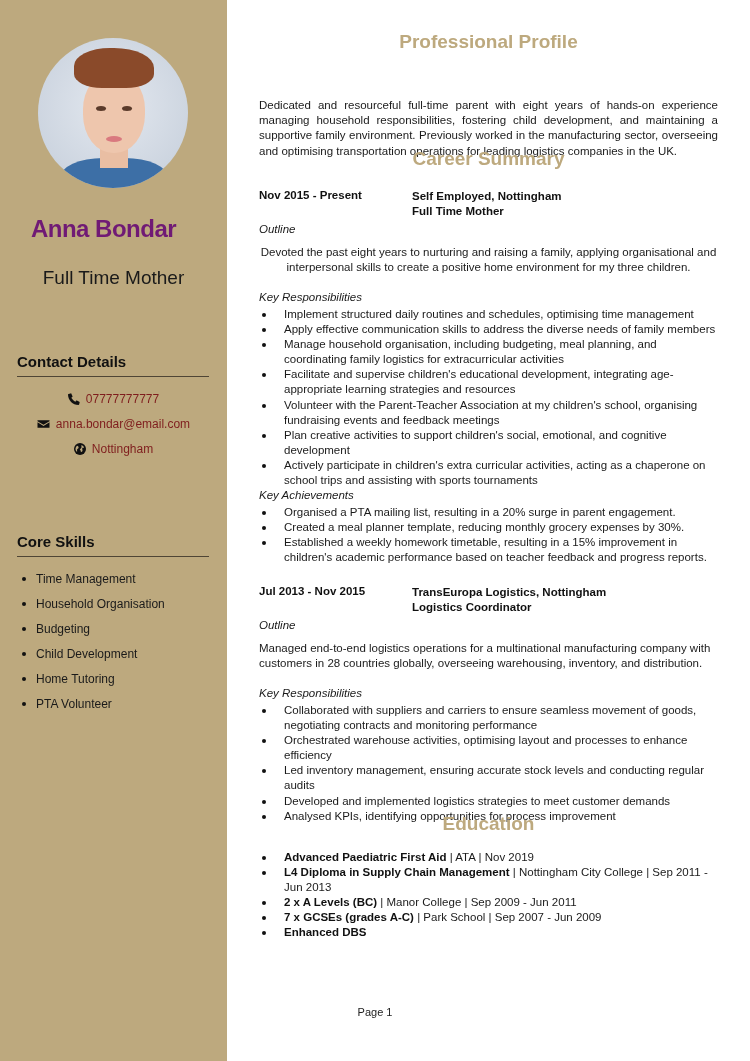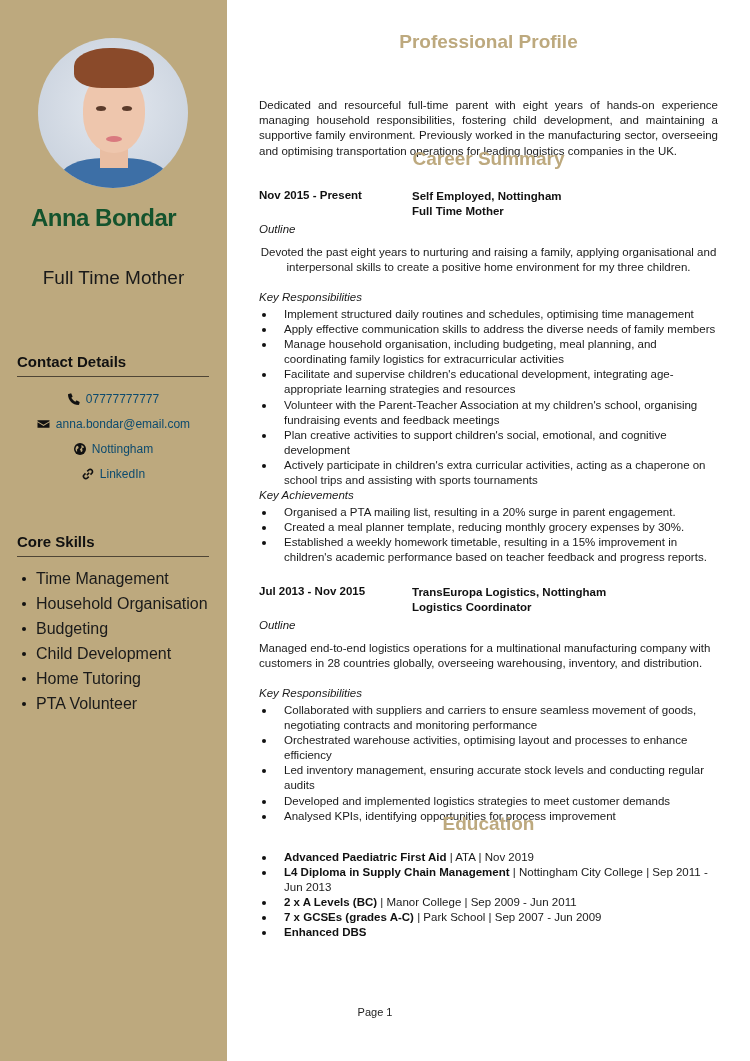--- a/index.html
+++ b/index.html
@@ -28,41 +28,41 @@
   }
   .photo .shirt {
     position: absolute; left: 22px; top: 120px; width: 108px; height: 50px;
     border-radius: 40% 40% 0 0; background: #3d6fa6;
   }
   .photo .eye { position: absolute; top: 68px; width: 10px; height: 5px; border-radius: 50%; background: #5a3a2a; }
   .photo .eye.l { left: 58px; } .photo .eye.r { left: 84px; }
   .photo .lips { position: absolute; left: 68px; top: 98px; width: 16px; height: 6px; border-radius: 50%; background: #d9797f; }
 
   .name {
-    position: absolute; left: 0; width: 207px; top: 204px; text-align: center;
-    font-size: 24px; font-weight: bold; color: #14532d; letter-spacing: -0.5px;
+    position: absolute; left: 0; width: 207px; top: 215px; text-align: center;
+    font-size: 24px; font-weight: bold; color: #701a75; letter-spacing: -0.5px;
   }
   .role {
     position: absolute; left: 0; width: 227px; top: 267px; text-align: center;
     font-size: 19px; color: #1a1a1a;
   }
   .side-heading {
     position: absolute; left: 17px; width: 192px; text-align: left;
     font-size: 15px; font-weight: bold; color: #111; padding-bottom: 6px;
     border-bottom: 1.5px solid #4f4535;
   }
   .contact-list { position: absolute; left: 0; width: 227px; top: 386px; }
   .contact-item {
     height: 25px; display: flex; align-items: center; justify-content: center;
-    font-size: 12px; color: #0c4a6e;
+    font-size: 12px; color: #7f1d1d;
   }
   .contact-item svg { width: 12px; height: 12px; margin-right: 6px; fill: #111; }
   .skills { position: absolute; left: 22px; top: 566px; list-style: none; }
   .skills li {
-    height: 25px; display: flex; align-items: center; font-size: 16px; color: #1a1a1a;
+    height: 25px; display: flex; align-items: center; font-size: 12px; color: #1a1a1a;
   }
   .skills li .dot { width: 4px; height: 4px; border-radius: 50%; background: #111; margin-right: 10px; }
 
   .main { position: absolute; left: 259px; top: 0; width: 459px; }
   .sec-title {
     position: absolute; left: 0; width: 459px; text-align: center;
     font-size: 19px; font-weight: bold; color: #bda97e;
   }
   .para { position: absolute; left: 0; width: 459px; font-size: 11.5px; line-height: 15.2px; color: #1a1a1a; }
   .justify { text-align: justify; margin-top: 30px; }
@@ -113,28 +113,20 @@
         </svg>
       <span>anna.bondar@email.com</span>
     </div>
     <div class="contact-item">
       <svg viewBox="0 0 16 16">
           <circle cx="8" cy="8" r="8"></circle>
           <path d="M4 3.5c1.5.3 2.5 1.5 2 3-.4 1-1.8 1-2 2.5-.1.8.5 2 0 3C3 11 2 9.5 2 8s.8-3.5 2-4.5zM10 2.5c1.5.5 3 2 3.5 3.5-1 .5-2 0-2.5 1-.5 1.2.8 2 .3 3.5-.4 1-1.5 1.5-2.3 1.3.3-1.3-.5-2.3-1.3-2.8C8.5 8 9 7 9.8 6.3 10.5 5.6 9.5 4 10 2.5z" fill="#bda97e"></path>
         </svg>
       <span>Nottingham</span>
     </div>
-    <div class="contact-item">
-      <svg viewBox="0 0 16 16">
-          <path d="M6.5 9.5l3-3" stroke="#111" stroke-width="2" fill="none"></path>
-          <path d="M7 4.5l1.8-1.8a3 3 0 014.3 4.3L11.3 8.8" stroke="#111" stroke-width="2.2" fill="none"></path>
-          <path d="M9 11.5l-1.8 1.8a3 3 0 01-4.3-4.3L4.7 7.2" stroke="#111" stroke-width="2.2" fill="none"></path>
-        </svg>
-      <span>LinkedIn</span>
-    </div>
   </div>
 
   <div class="side-heading" style="top:533px;">Core Skills</div>
   <ul class="skills">
     <li>
         <span class="dot"></span>
         <span>Time Management</span>
       </li>
     <li>
         <span class="dot"></span>

